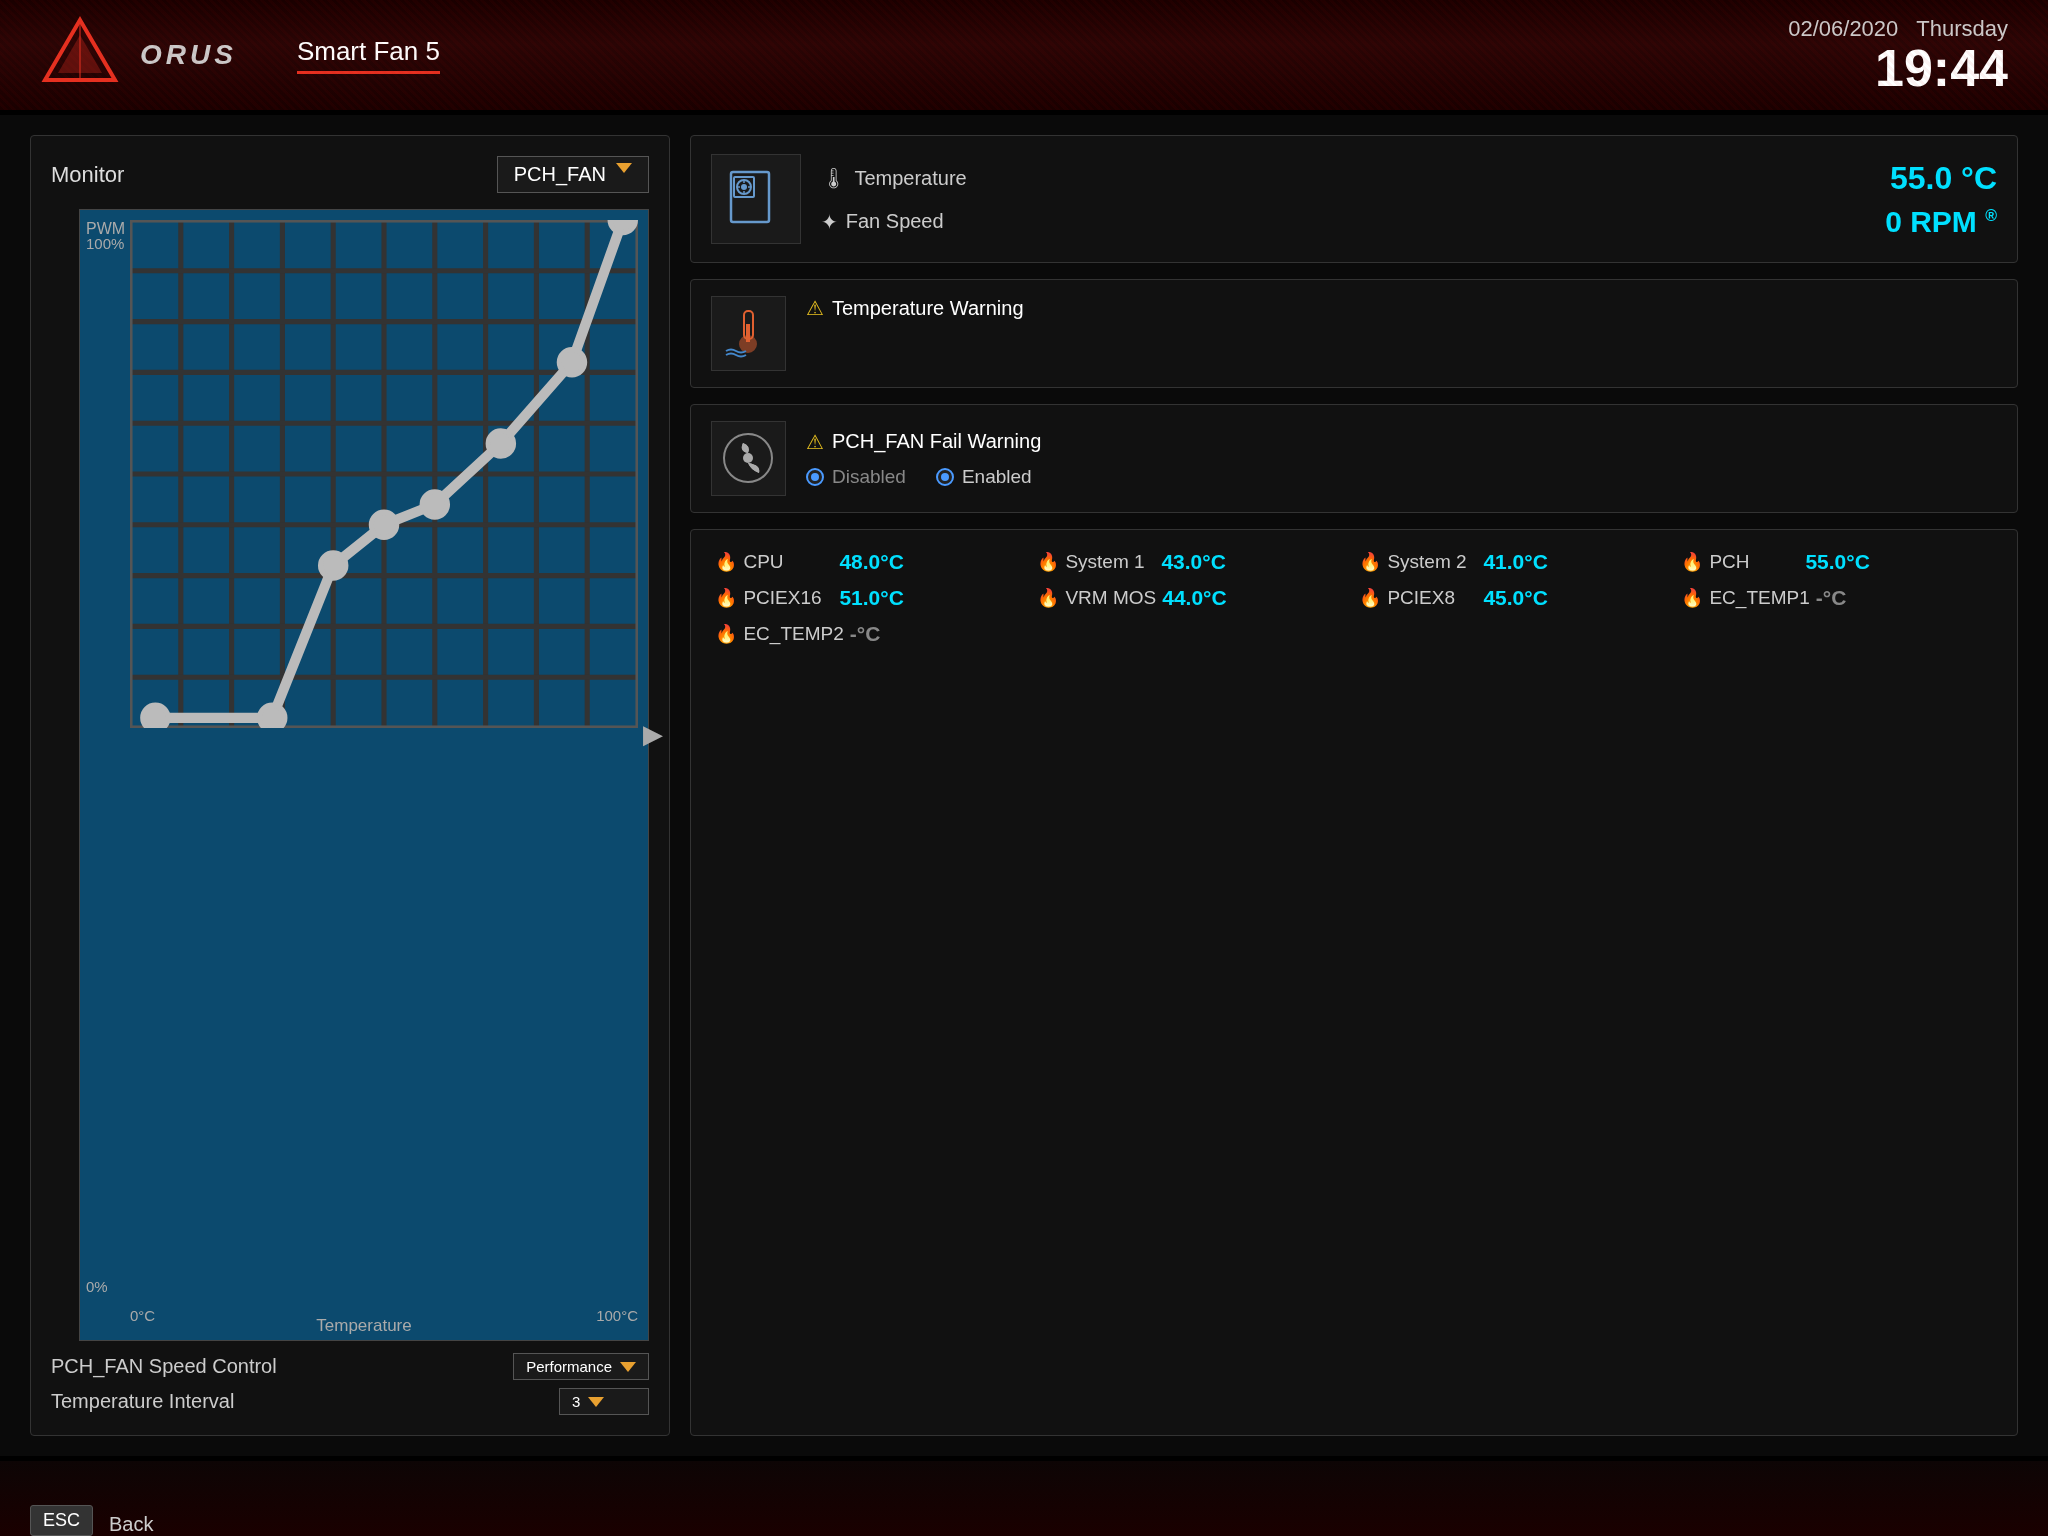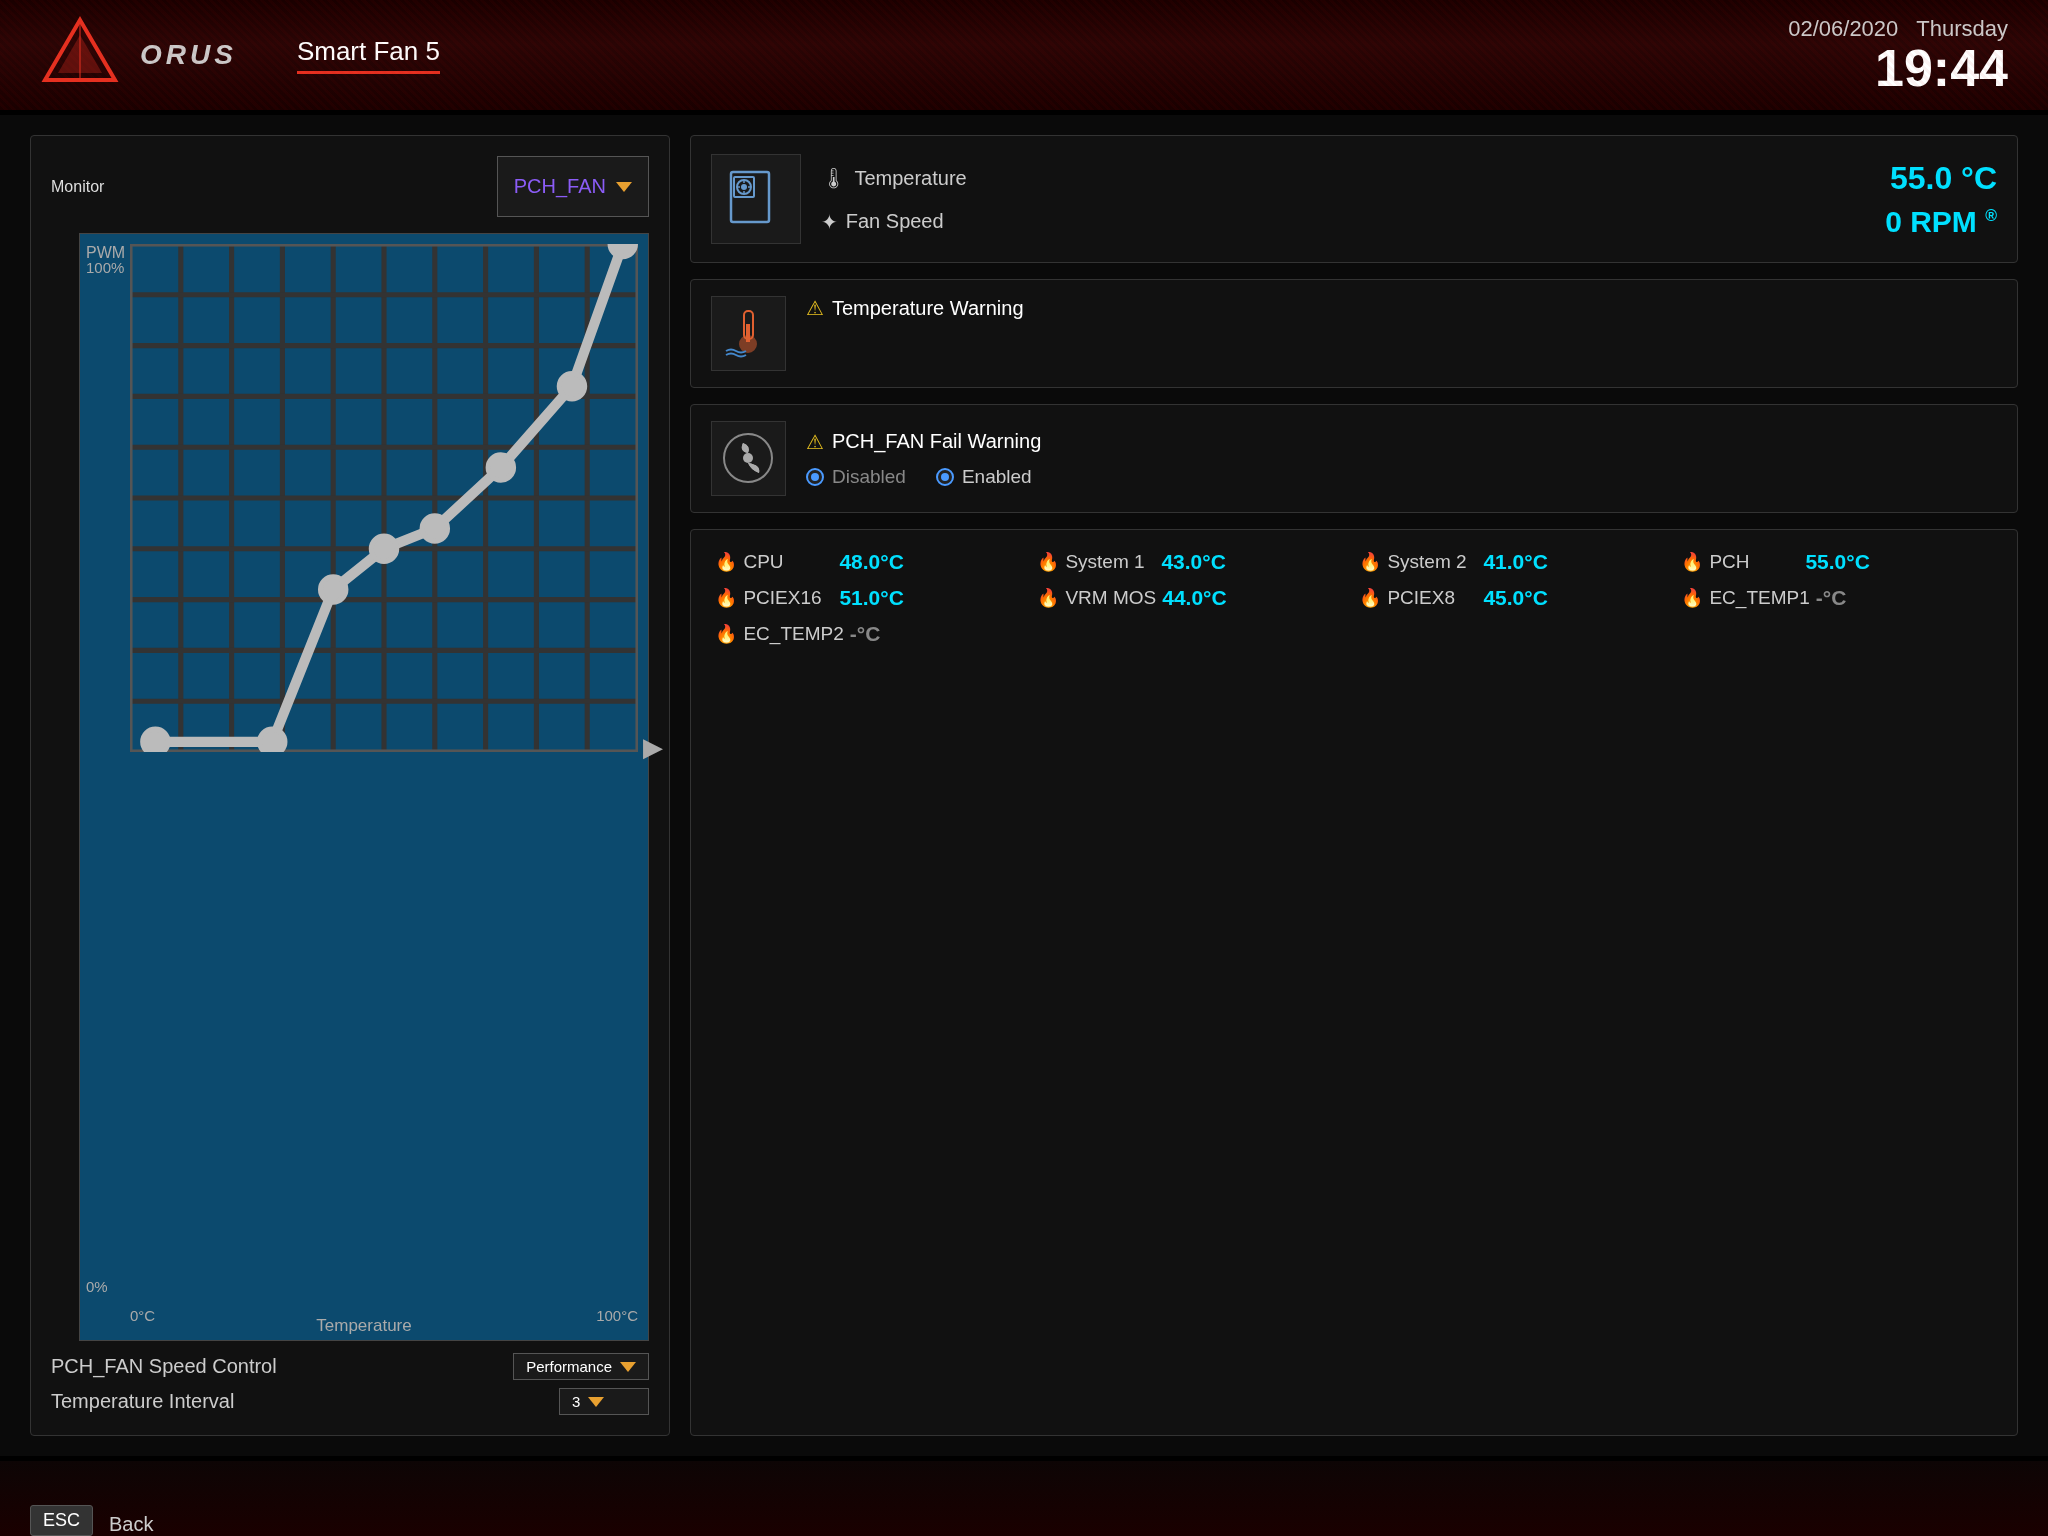--- a/index.html
+++ b/index.html
@@ -103,31 +103,31 @@
 
     .monitor-header {
       display: flex;
       justify-content: space-between;
       align-items: center;
       margin-bottom: 16px;
     }
 
     .monitor-label {
       color: #ddd;
-      font-size: 16px;
+      font-size: 22px;
     }
 
     .dropdown-btn {
       background: #1a1a1a;
       border: 1px solid #555;
-      color: #8b5cf6;
+      color: #ffffff;
       font-size: 20px;
-      padding: 18px 16px;
-      display: flex;
-      align-items: center;
+      padding: 6px 16px;
+      display: flex;
+      align-items: flex-start;
       gap: 10px;
       cursor: pointer;
     }
 
     .dropdown-arrow {
       width: 0;
       height: 0;
       border-left: 8px solid transparent;
       border-right: 8px solid transparent;
       border-top: 10px solid #e8a030;

